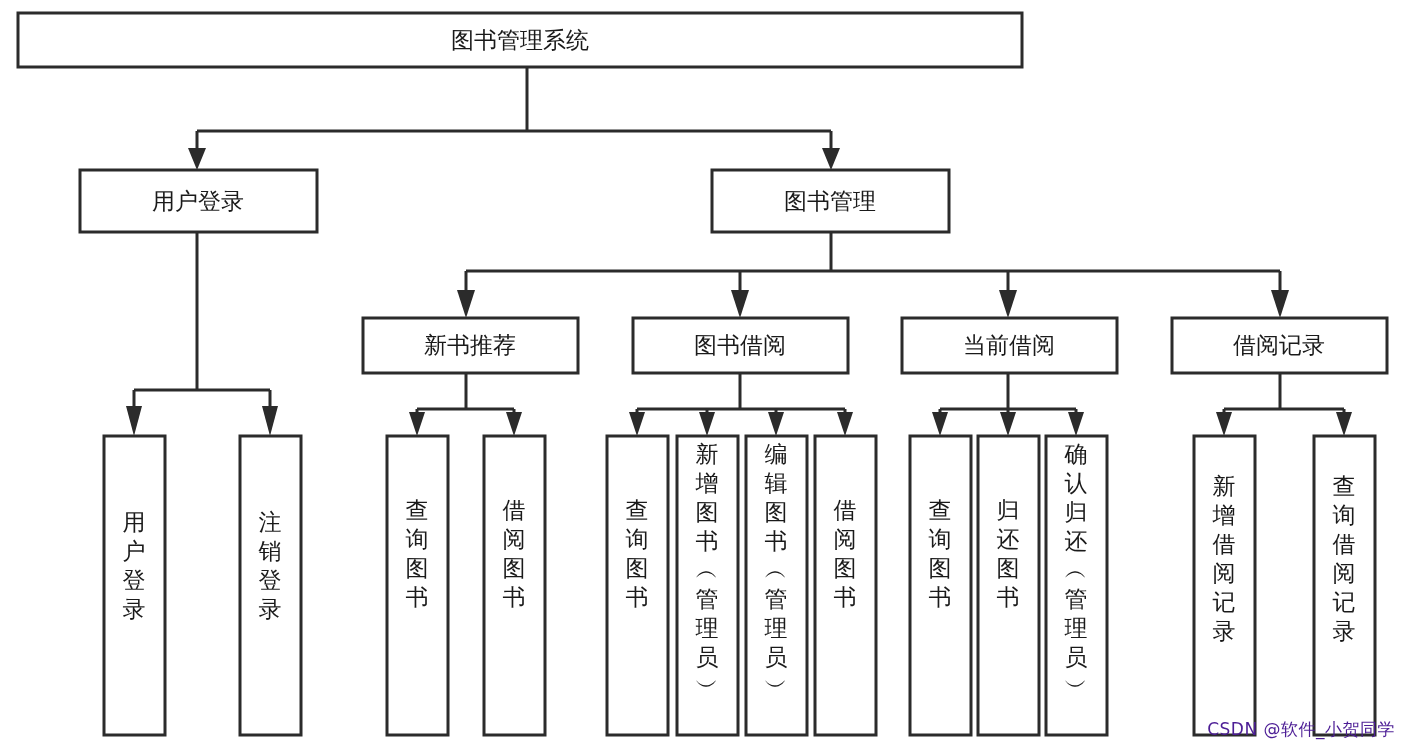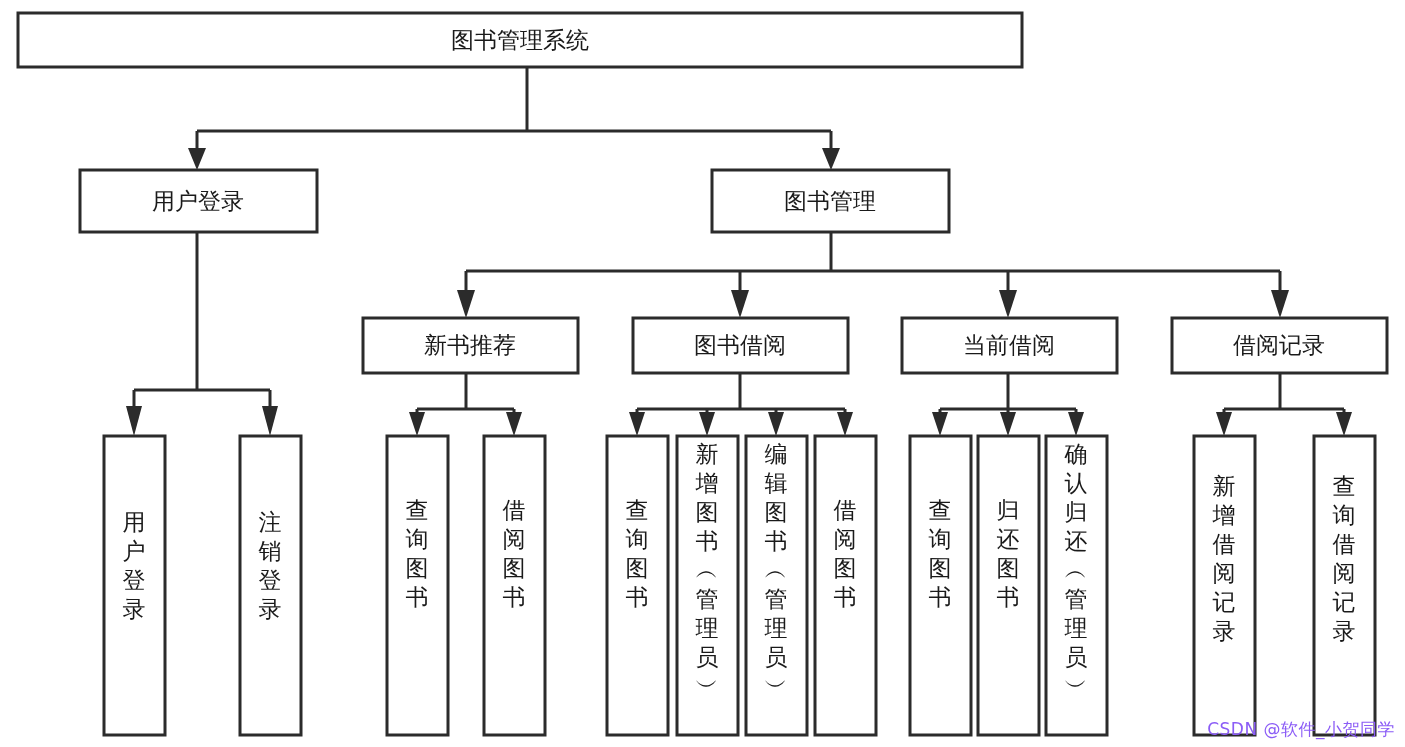--- a/index.html
+++ b/index.html
@@ -51,21 +51,21 @@
   .node-label-vertical {
     fill: #1a1a1a;
     font-family: "DejaVu Sans", "Liberation Sans", sans-serif;
     font-size: 23px;
     text-anchor: middle;
   }
   .watermark {
     position: absolute;
     right: 10px;
     bottom: 6px;
-    color: #8b5cf6;
+    color: #4c1d95;
     font-size: 17px;
     font-family: "DejaVu Sans", "Liberation Sans", sans-serif;
     white-space: nowrap;
     letter-spacing: 0.5px;
     pointer-events: none;
   }
 </style>
 </head>
 <body>
 

